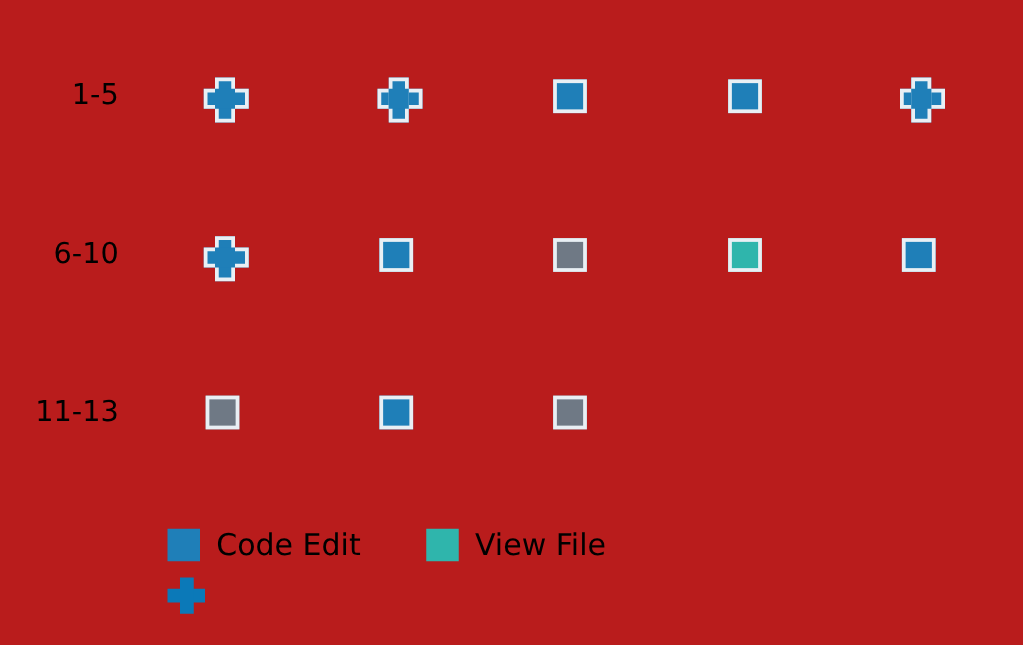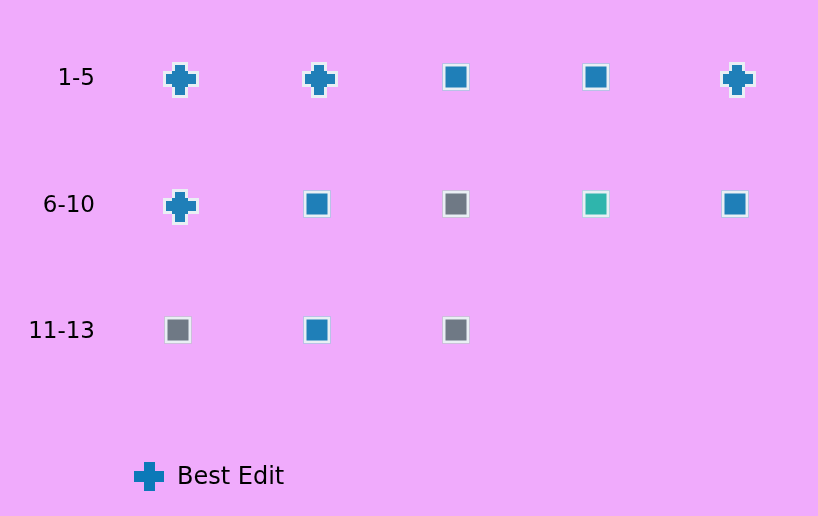--- a/index.html
+++ b/index.html
@@ -14,21 +14,21 @@
     position: relative;
     overflow: hidden;
     -webkit-font-smoothing: antialiased;
   }
   #figure {
     position: absolute;
     left: 0;
     top: 0;
     width: 818px;
     height: 516px;
-    background: #f0abfc;
+    background: #b91c1c;
   }
 
   
   .row-label {
     position: absolute;
     right: 723px;          
     width: 200px;
     text-align: right;
     font-size: 23px;
     line-height: 1;
@@ -163,22 +163,29 @@
       <div class="marker sq" title="Code Edit" style="background: rgb(31, 127, 184); border-color: rgb(233, 239, 244); left: 317px; top: 204px;"></div>
       <div class="marker sq" title="Revert Changes" style="background: rgb(111, 121, 133); border-color: rgb(233, 239, 244); left: 456px; top: 204px;"></div>
       <div class="marker sq" title="View File" style="background: rgb(47, 181, 172); border-color: rgb(233, 239, 244); left: 596px; top: 204px;"></div>
       <div class="marker sq" title="Code Edit" style="background: rgb(31, 127, 184); border-color: rgb(233, 239, 244); left: 735px; top: 204px;"></div>
       <div class="marker sq" title="Revert Changes" style="background: rgb(111, 121, 133); border-color: rgb(233, 239, 244); left: 178px; top: 330px;"></div>
       <div class="marker sq" title="Code Edit" style="background: rgb(31, 127, 184); border-color: rgb(233, 239, 244); left: 317px; top: 330px;"></div>
       <div class="marker sq" title="Revert Changes" style="background: rgb(111, 121, 133); border-color: rgb(233, 239, 244); left: 456px; top: 330px;"></div>
     </div>
 
   <div id="legend">
+      <div class="lg-entry" style="left: 134px; top: 436px;">
+        <div class="lg-swatch" style="background: rgb(31, 127, 184);"></div>
+        <span class="lg-label">Code Edit</span>
+      </div>
+      <div class="lg-entry" style="left: 341px; top: 436px;">
+        <div class="lg-swatch" style="background: rgb(47, 181, 172);"></div>
+        <span class="lg-label">View File</span>
+      </div>
       <div class="lg-entry" style="left: 134px; top: 476px;">
         <div class="lg-plus">
           <div class="bar h" style="background: rgb(11, 121, 184);"></div>
           <div class="bar v" style="background: rgb(11, 121, 184);"></div>
         </div>
-        <span class="lg-label">Best Edit</span>
       </div>
     </div>
 
 </div>
 
 </body></html>

